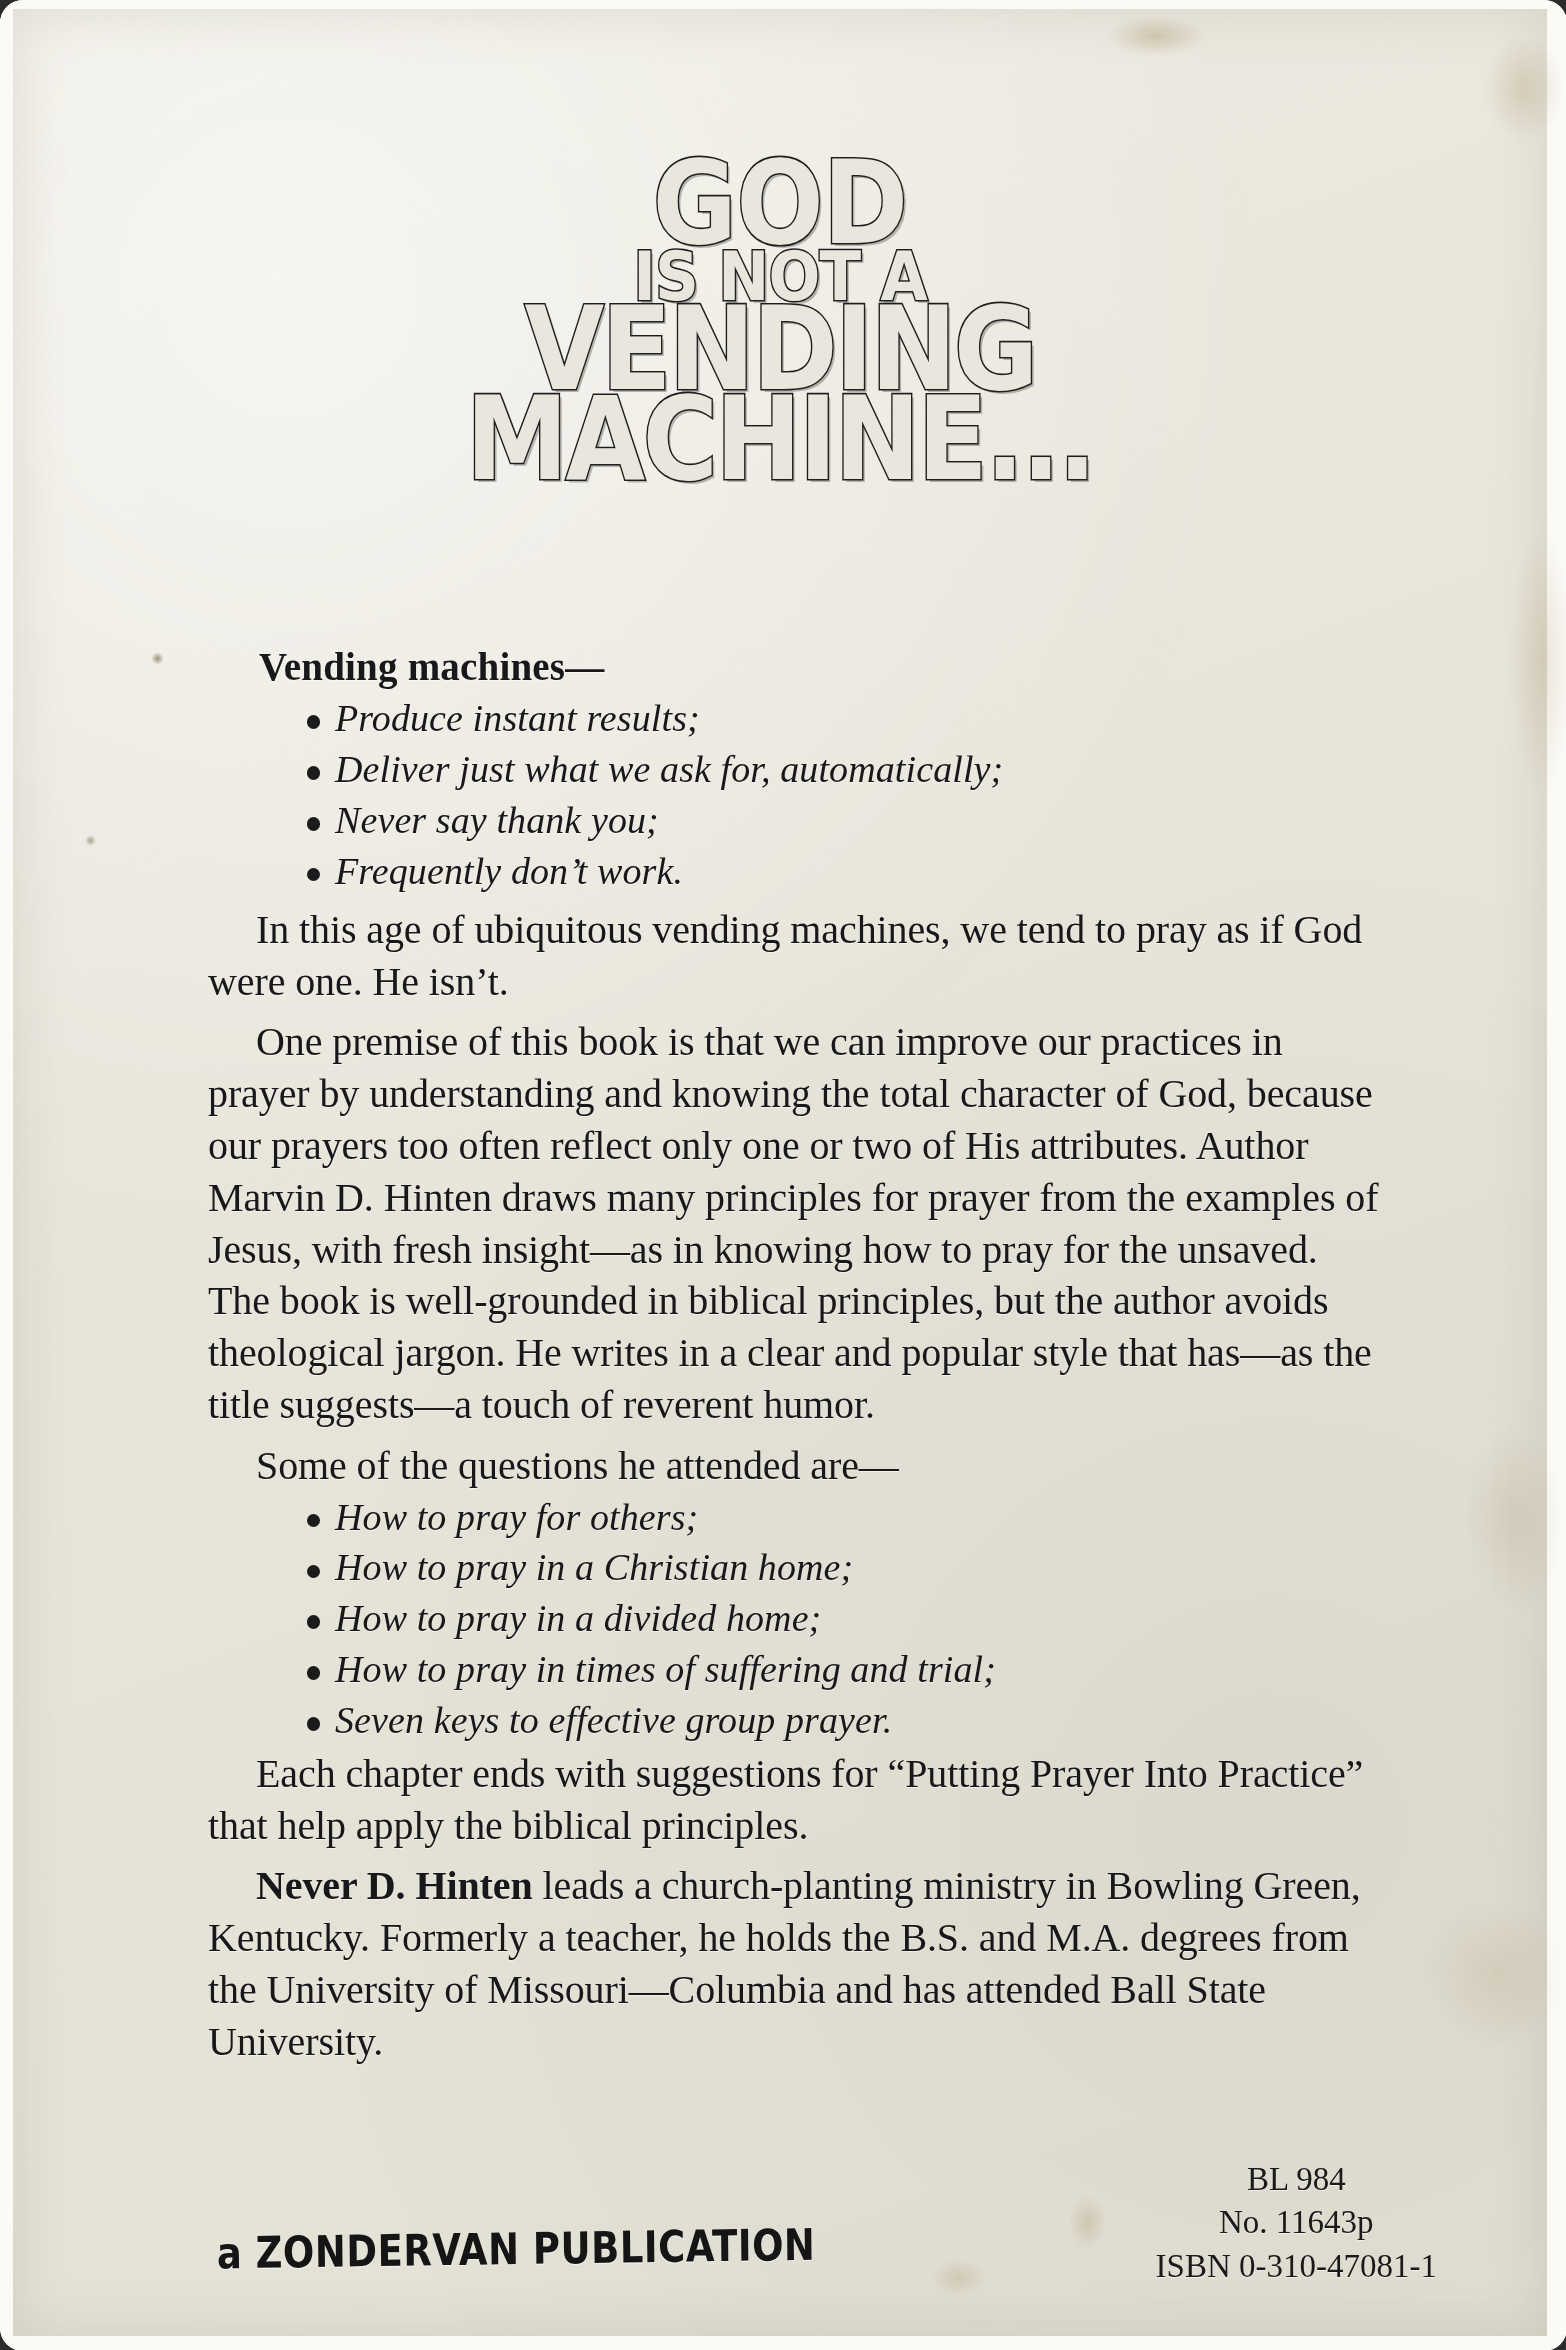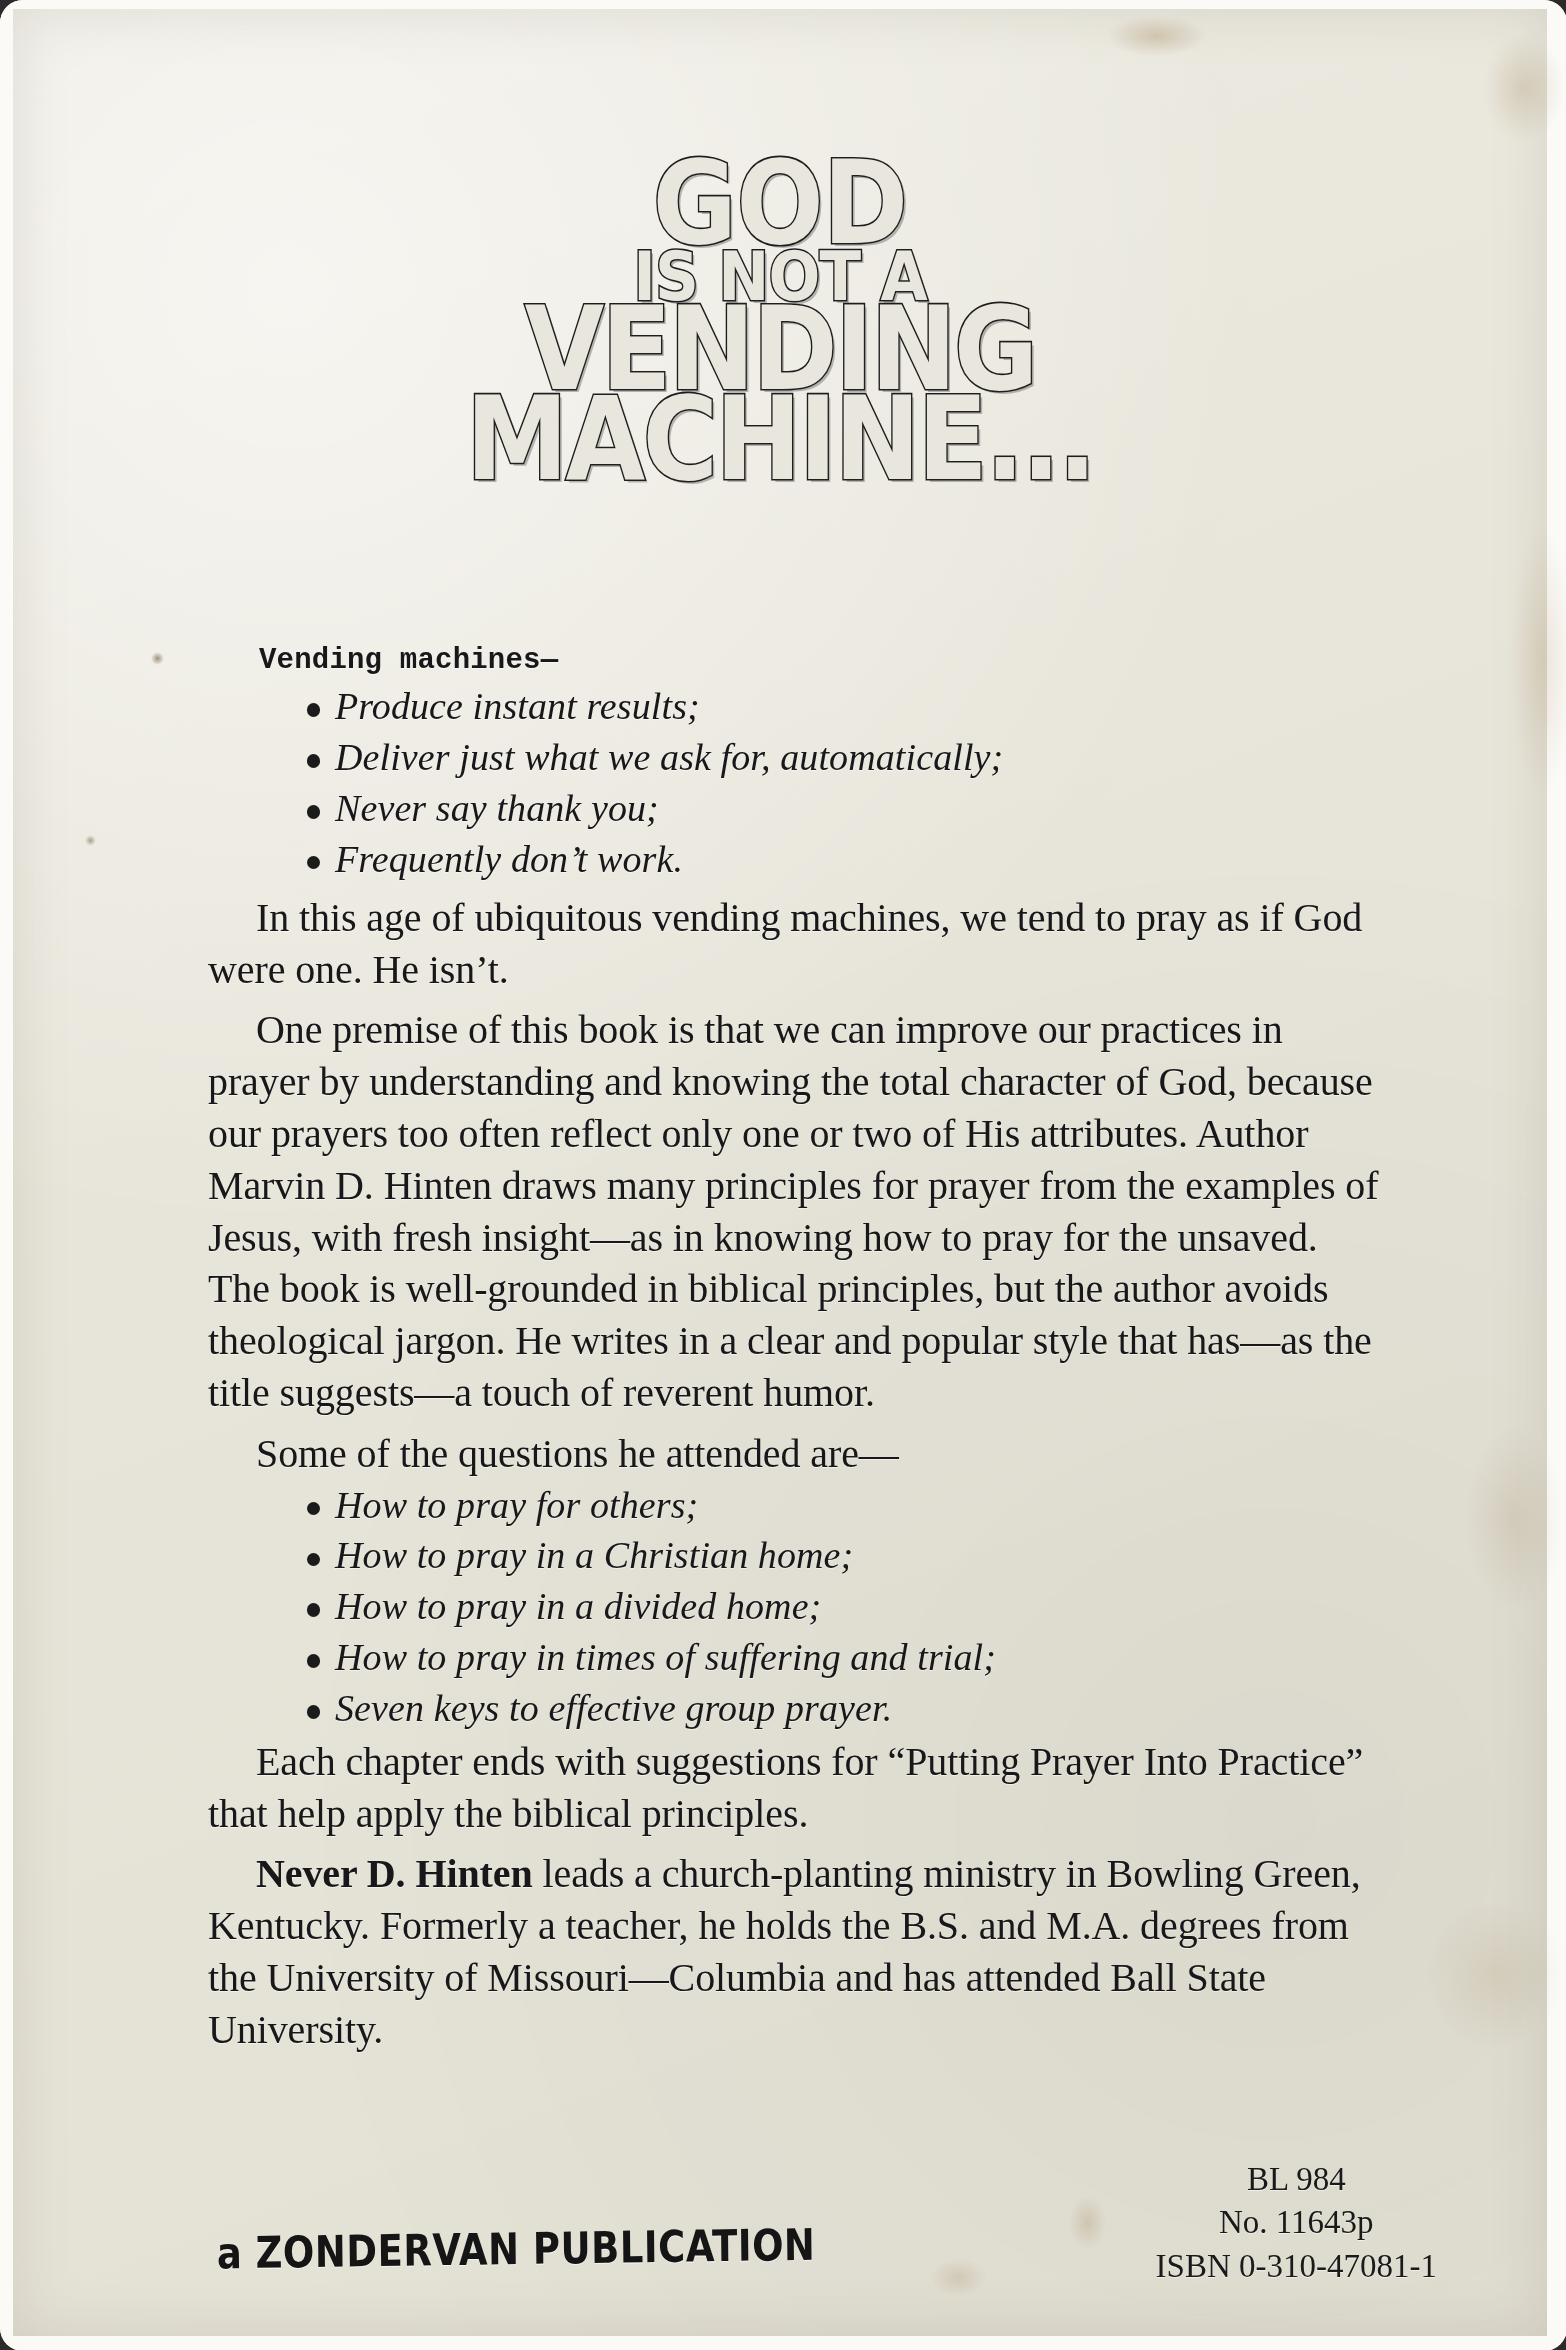--- a/index.html
+++ b/index.html
@@ -69,23 +69,23 @@
 
   
   .copy{
     position:absolute;
     left:195px;
     top:635px;
     width:1175px;
     color:#18181a;
   }
   .lead-head{
-    font-family:Liberation Mono, monospace;
+    font-family:Liberation Serif, serif;
     font-weight:700;
-    font-size:29px;
+    font-size:39px;
     letter-spacing:0.2px;
     margin:0 0 3.7px 51px;
     text-shadow:0 0.9px 0 rgba(255,255,255,.55);
   }
   ul.blist{
     list-style:none;
     margin:0 0 1.8px 0;
     padding:0 0 0 103px;
   }
   ul.blist li{

